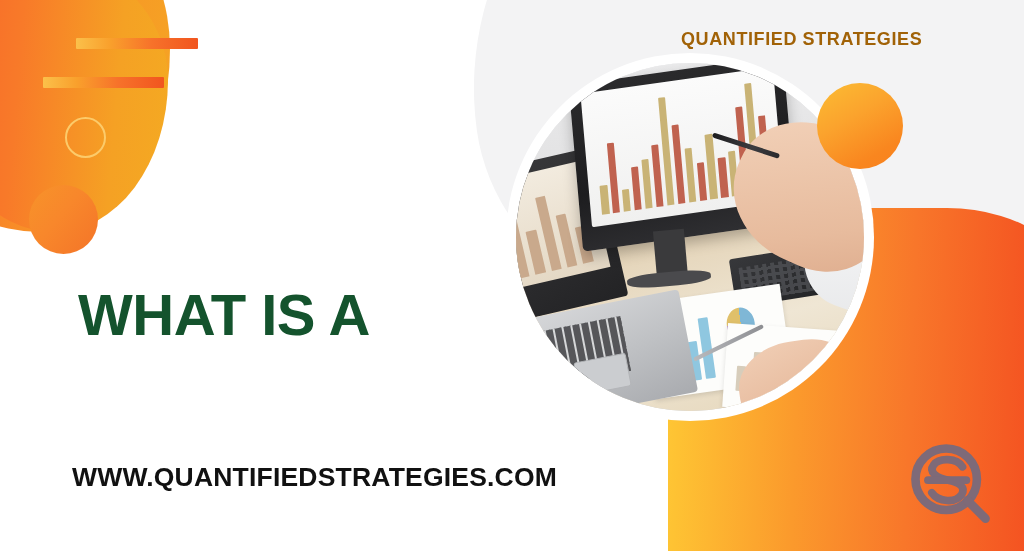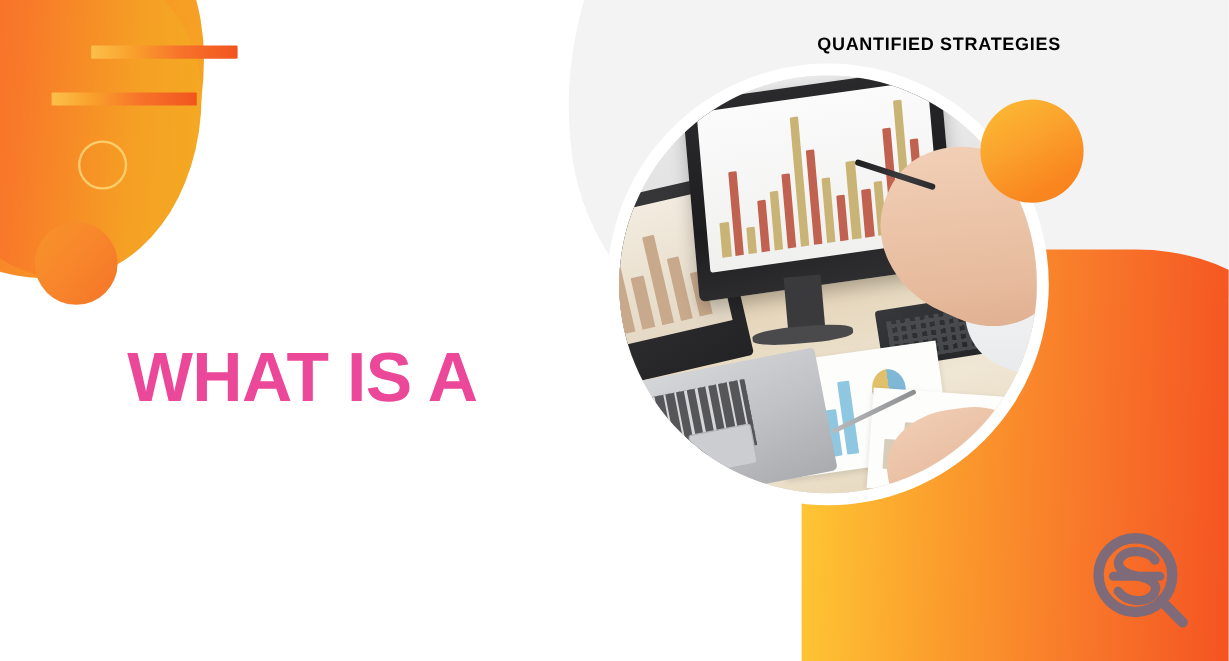--- a/index.html
+++ b/index.html
@@ -276,40 +276,39 @@
     height: 96px;
     z-index: 8;
   }
 
   
   .brand {
     position: absolute;
     left: 681px;
     top: 29px;
     z-index: 9;
-    font-size: 15px;
+    font-size: 18px;
     font-weight: bold;
     letter-spacing: 0.6px;
-    color: #000000;
+    color: #a16207;
     white-space: nowrap;
   }
 
   
   .headline {
     position: absolute;
     left: 78px;
     top: 286px;
     z-index: 9;
-    color: #ec4899;
+    color: #14532d;
     font-size: 58px;
     font-weight: bold;
     line-height: 1.0;
     letter-spacing: -0.5px;
     white-space: nowrap;
-    margin-left: 28px;
   }
   .headline .line2 { display:block; margin-top: 16px; }
 
   
   .url {
     position: absolute;
     left: 72px;
     top: 462px;
     z-index: 9;
     color: #111111;
@@ -415,20 +414,21 @@
   </div>
 
   <div class="accent-circle"></div>
 
   <div class="brand">QUANTIFIED STRATEGIES</div>
 
   <div class="headline">
     <span>WHAT IS A</span>
   </div>
 
+  <div class="url">WWW.QUANTIFIEDSTRATEGIES.COM</div>
 
   <svg class="qs-logo" viewBox="0 0 100 100">
     <circle cx="45" cy="44" r="32" fill="none" stroke="#7E6A78" stroke-width="9"></circle>
     <line x1="67" y1="66" x2="86" y2="85" stroke="#7E6A78" stroke-width="9" stroke-linecap="round"></line>
     <path d="M62 31 C56 22, 38 21, 32 29 C26 37, 36 43, 47 45 C58 47, 66 52, 61 60 C55 69, 37 68, 30 58" fill="none" stroke="#7E6A78" stroke-width="8" stroke-linecap="round"></path>
     <line x1="26" y1="45" x2="66" y2="45" stroke="#7E6A78" stroke-width="8" stroke-linecap="round"></line>
   </svg>
 
 </div>
 

